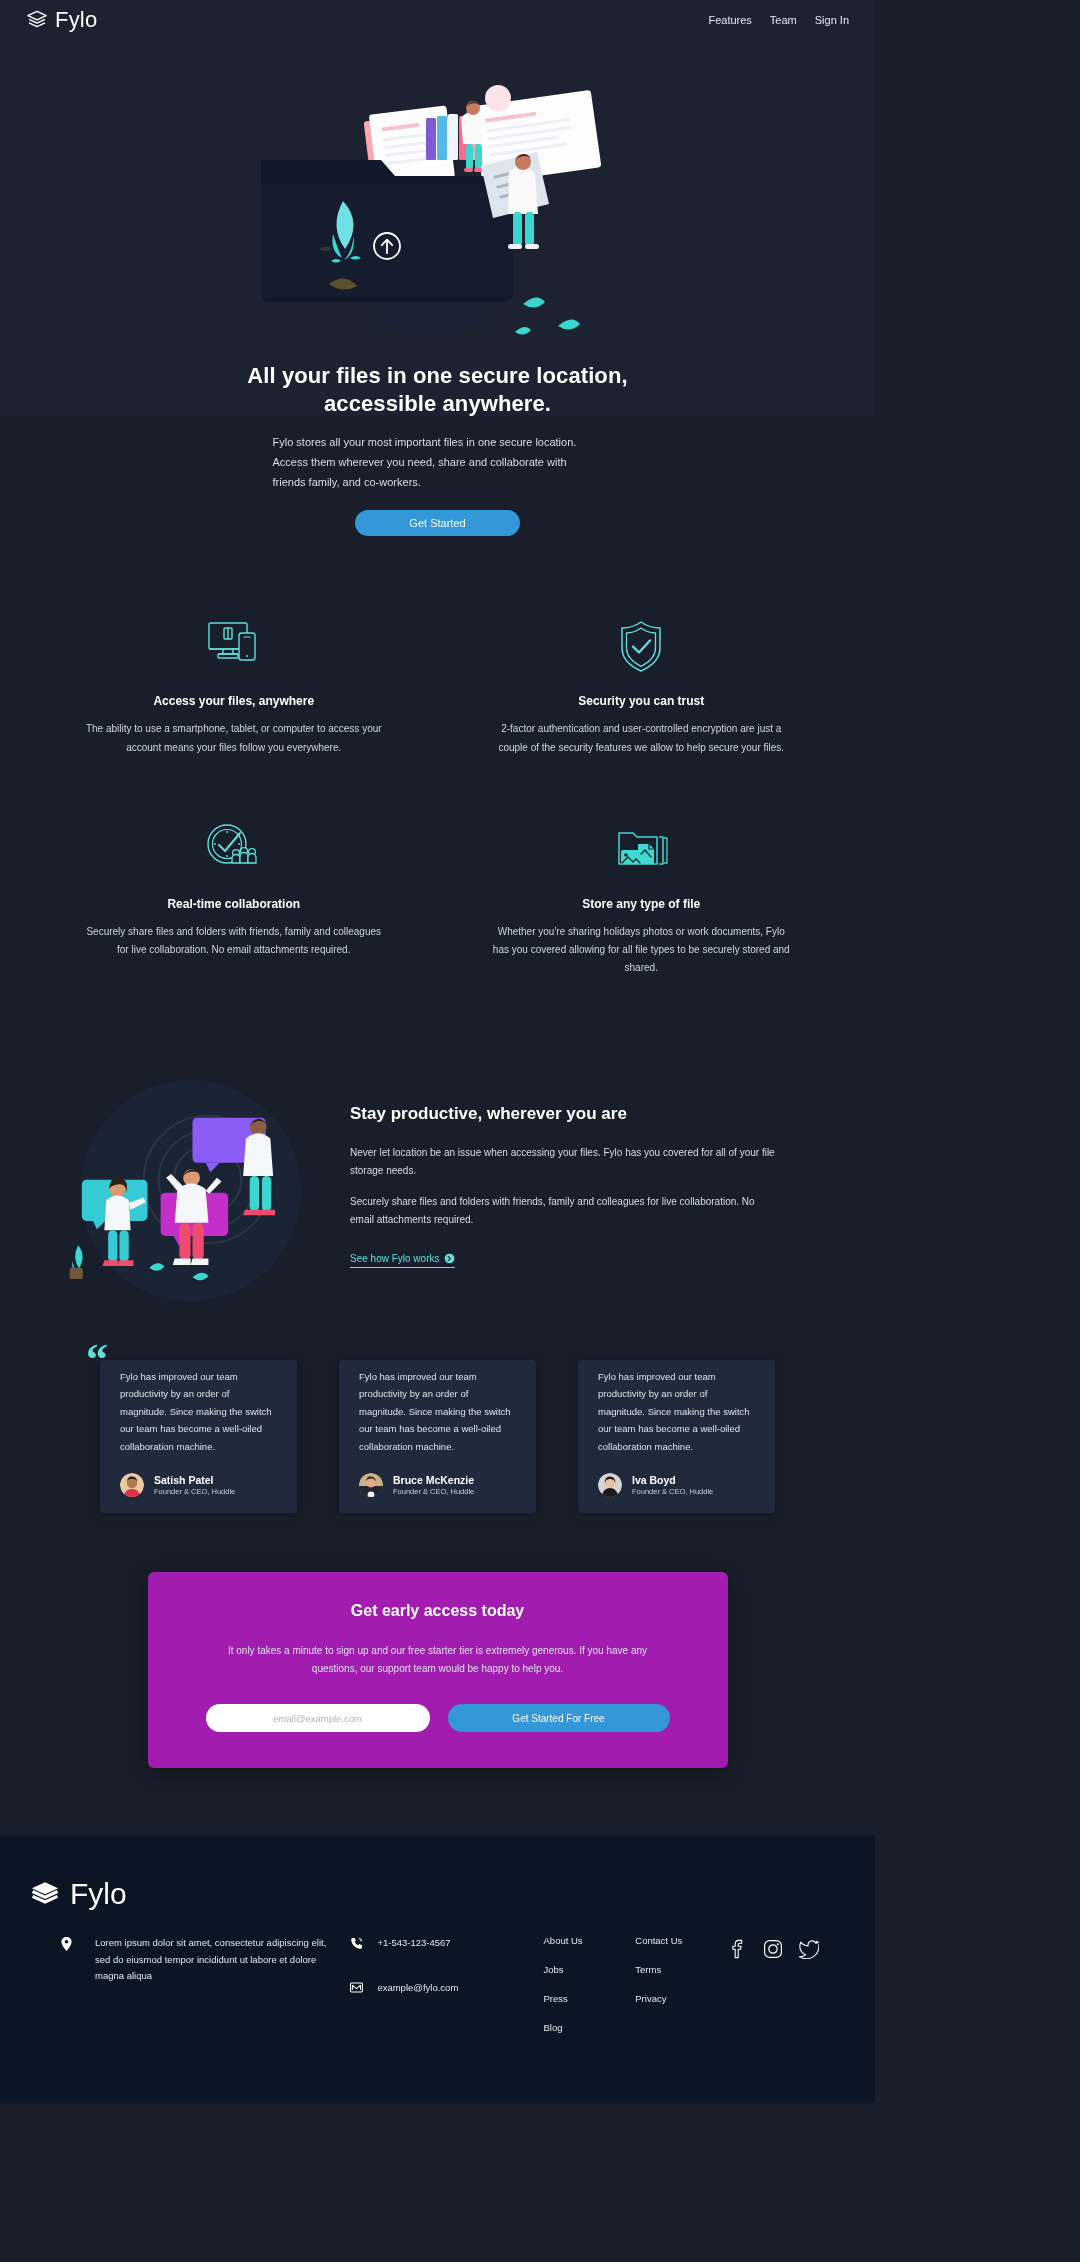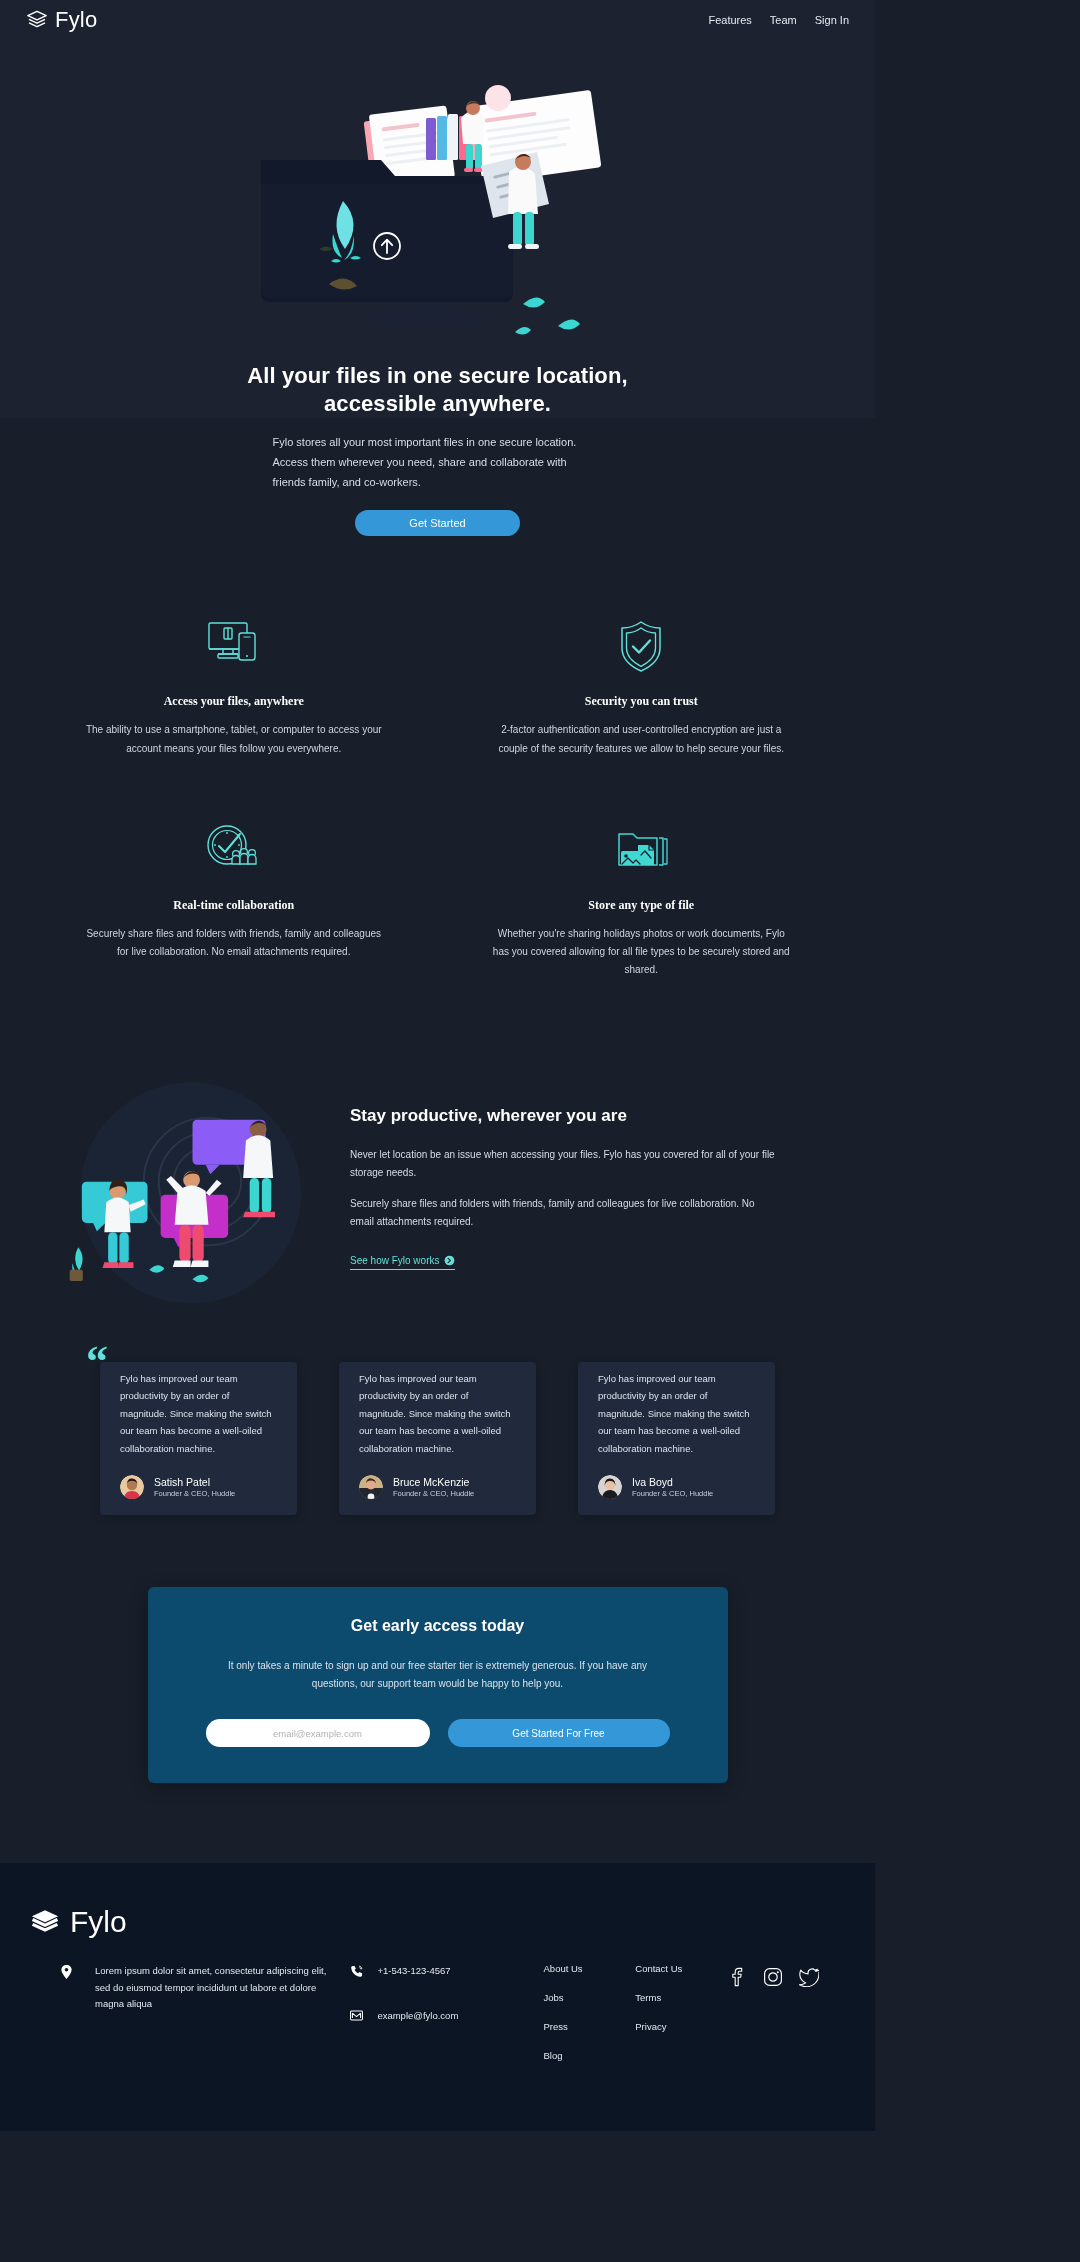--- a/index.html
+++ b/index.html
@@ -55,21 +55,21 @@
   
   .features {
     background:#181f2a;
     padding:40px 60px 40px;
     display:grid; grid-template-columns:1fr 1fr;
     row-gap:62px; column-gap:60px;
     justify-items:center;
   }
   .feature { max-width:300px; text-align:center; }
   .feature-icon { height:60px; display:flex; align-items:center; justify-content:center; margin-bottom:18px; }
-  .feature-title { font-size:12px; font-weight:700; color:#fff; margin-bottom:12px;font-family:Liberation Serif, serif; }
+  .feature-title { font-size:12px; font-weight:700; color:#fff; margin-bottom:12px; }
   .feature-desc { font-size:10px; line-height:1.82; color:#cfd6e2; }
 
   
   .productive {
     background:#181f2a;
     padding:52px 50px 30px;
     display:flex; align-items:center; 
   }
   .productive-art { width:300px; flex:0 0 300px; }
   .productive-body { flex:1; padding-right:50px; }
@@ -94,28 +94,28 @@
     font-family:"Liberation Serif", serif; font-weight:700;
   }
   .tcard {
     flex:1; background:#202a3c; border-radius:4px;
     padding:8px 20px 16px;
     box-shadow:0 2px 10px rgba(0,0,0,.25);
   }
   .tcard-text { font-size:9.5px; line-height:1.85; color:#dde3ec; margin-bottom:18px; }
   .tcard-foot { display:flex; align-items:center; gap:10px; }
   .avatar { width:24px; height:24px; border-radius:50%; flex:0 0 24px; overflow:hidden; }
-  .tname { font-size:10.5px; font-weight:400; color:#fff; line-height:1.25; }
+  .tname { font-size:10.5px; font-weight:700; color:#fff; line-height:1.25; }
   .trole { font-size:7.5px; color:#c6cedb; line-height:1.4; }
 
   
   .cta-zone { background:#181f2a; padding:0 0 64px; position:relative; }
   .cta {
-    width:580px; margin:16px auto;
-    background:#0c4a6e; border-radius:6px;
+    width:580px; margin:3px auto;
+    background:#a21caf; border-radius:6px;
     padding:30px 58px 36px; text-align:center;
     box-shadow:0 4px 18px rgba(0,0,0,.3);
   }
   .cta-h2 { font-size:16px; font-weight:700; color:#fff; margin-bottom:22px; }
   .cta-p { font-size:10px; line-height:1.78; color:#dbe1ea; margin-bottom:26px; }
   .cta-form { display:flex; gap:18px; }
   .cta-input {
     flex:1; height:28px; border-radius:18px; border:none;
     background:#fff; color:#555; font-size:9.5px;
     padding:0 22px; text-align:center;

